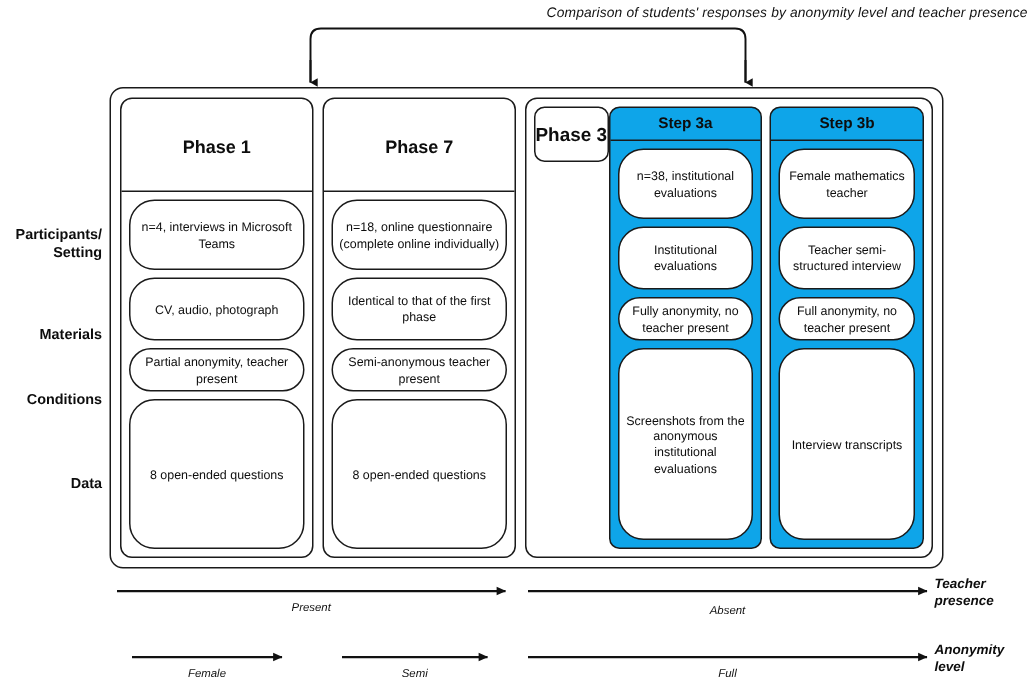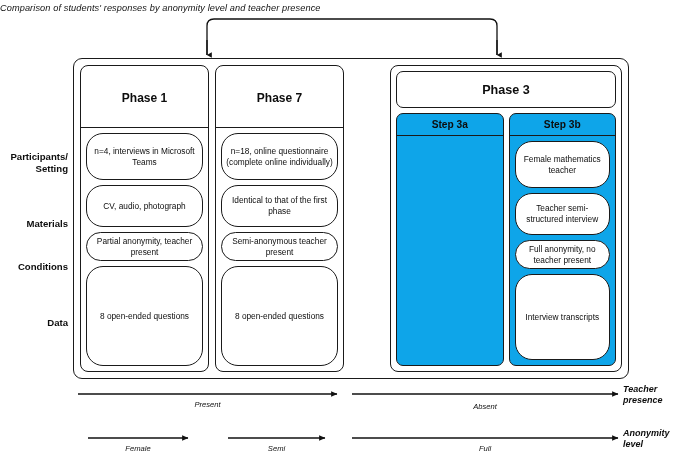--- a/index.html
+++ b/index.html
@@ -15,21 +15,21 @@
     color: #0d0d0d;
     overflow: hidden;
   }
 
   
   #caption {
     position: absolute;
     left: 0;
     top: 3px;
     width: 685px;
-    text-align: left;
+    text-align: right;
     font-size: 9.2px;
     font-style: italic;
     font-weight: 400;
     color: #111;
     letter-spacing: 0.1px;
   }
 
   
   #bracket {
     position: absolute;
@@ -122,24 +122,22 @@
   .cell.r3 { height: 29px; }
   .cell.r4 { flex: 1; }
 
   
   #phase3-wrap {
     flex: 1;
     border: 1.6px solid #1a1a1a;
     border-radius: 8px;
     box-sizing: border-box;
     display: flex;
-    flex-direction: column;
     padding: 5px;
     background: #fff;
-    margin-left: 40px;
   }
   #phase3-title {
     height: 37px;
     border: 1.5px solid #1a1a1a;
     border-radius: 7px;
     box-sizing: border-box;
     display: flex;
     align-items: center;
     justify-content: center;
     font-size: 12.6px;
@@ -239,20 +237,26 @@
       <div class="cell r4">8 open-ended questions</div>
     </div>
   </div>
 
   <div id="phase3-wrap">
     <div id="phase3-title">Phase 3</div>
     <div id="phase3-steps">
 
       <div class="step-col">
         <div class="step-head">Step 3a</div>
+        <div class="cell-stack">
+          <div class="cell r1">n=38, institutional evaluations</div>
+          <div class="cell r2">Institutional evaluations</div>
+          <div class="cell r3">Fully anonymity, no teacher present</div>
+          <div class="cell r4">Screenshots from the anonymous institutional evaluations</div>
+        </div>
       </div>
 
       <div class="step-col">
         <div class="step-head">Step 3b</div>
         <div class="cell-stack">
           <div class="cell r1">Female mathematics teacher</div>
           <div class="cell r2">Teacher semi-structured interview</div>
           <div class="cell r3">Full anonymity, no teacher present</div>
           <div class="cell r4">Interview transcripts</div>
         </div>

